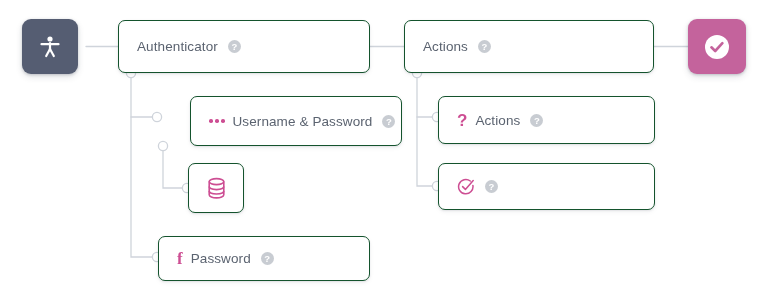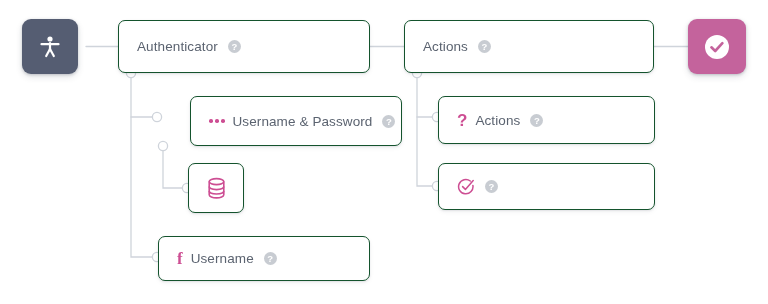--- a/index.html
+++ b/index.html
@@ -204,21 +204,21 @@
         <path d="M3.2 4.6 V17.8 C3.2 19.5 6.5 20.9 10.5 20.9 C14.5 20.9 17.8 19.5 17.8 17.8 V4.6"></path>
         <path d="M3.2 9.6 C3.2 11.3 6.5 12.6 10.5 12.6 C14.5 12.6 17.8 11.3 17.8 9.6"></path>
         <path d="M3.2 14.0 C3.2 15.7 6.5 17.0 10.5 17.0 C14.5 17.0 17.8 15.7 17.8 14.0"></path>
       </svg>
     </span>
   </div>
 
   <div class="node" style="left:158px; top:236px; width:212px; height:45px;">
     <div class="node-inner">
       <span class="ico fb">f</span>
-      <span class="label">Username</span>
+      <span class="label">Password</span>
       <span class="help">?</span>
     </div>
   </div>
 
   <div class="node" style="left:404px; top:20px; width:250px; height:53px;">
     <div class="node-inner">
       <span class="label">Actions</span>
       <span class="help">?</span>
     </div>
   </div>

